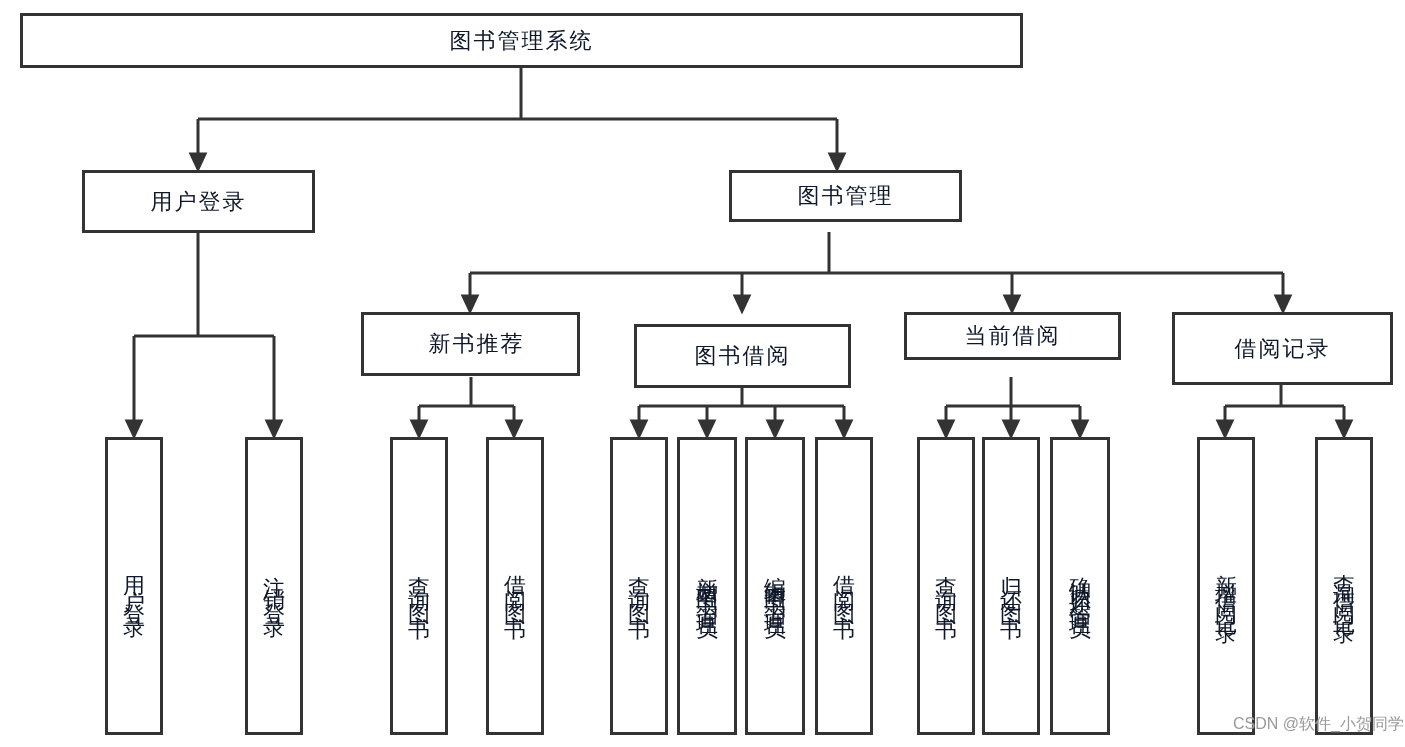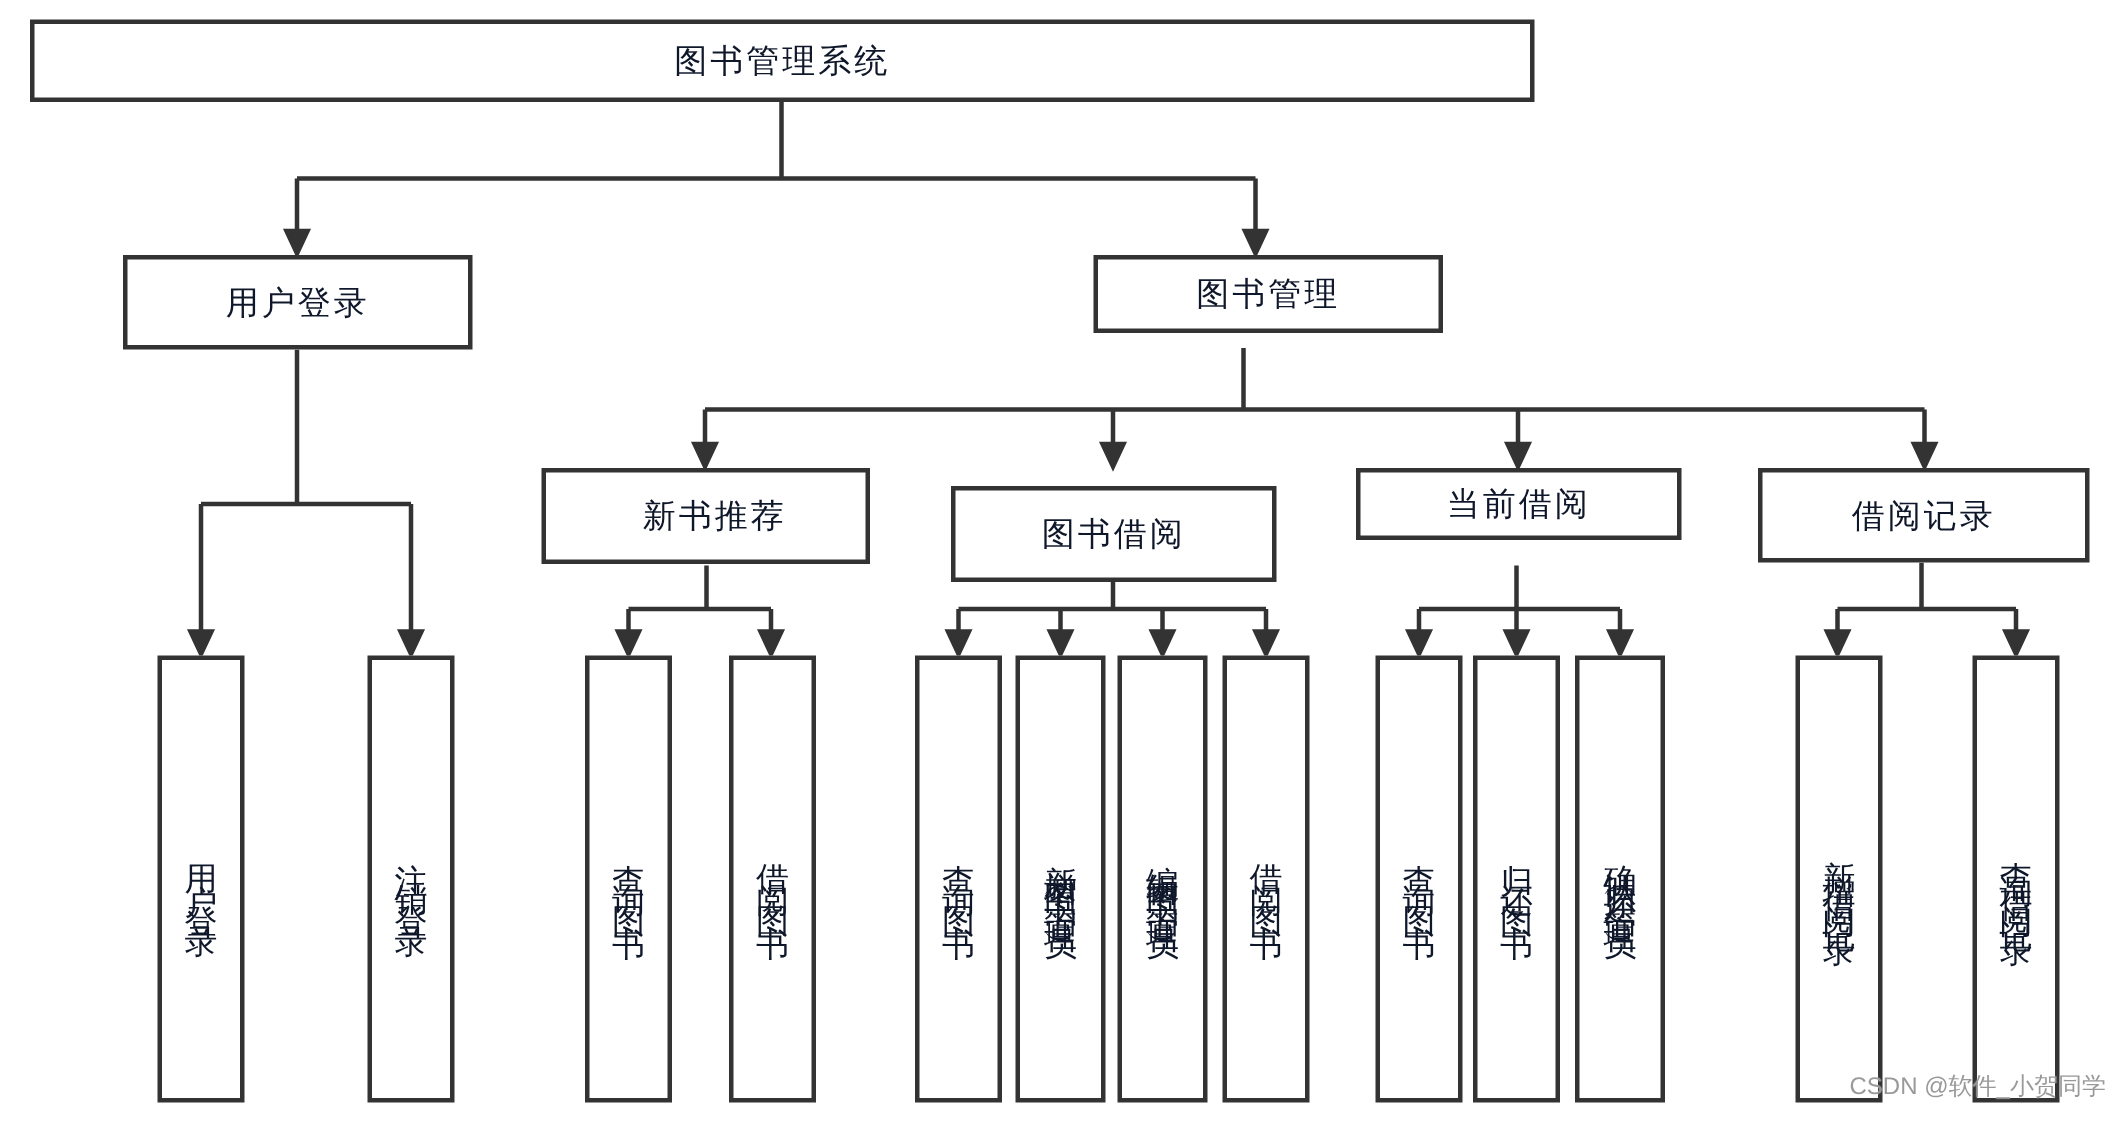--- a/index.html
+++ b/index.html
@@ -98,21 +98,21 @@
   </svg>
 
   <div class="node h-node" style="left:20px; top:13px; width:1003px; height:55px;">图书管理系统</div>
 
   <div class="node h-node" style="left:82px; top:170px; width:233px; height:63px;">用户登录</div>
   <div class="node h-node" style="left:712px; top:170px; width:233px; height:52px;margin-left:17px;">图书管理</div>
 
   <div class="node h-node" style="left:361px; top:312px; width:219px; height:64px;padding-left:12px;">新书推荐</div>
   <div class="node h-node" style="left:634px; top:312px; width:217px; height:64px;margin-top:12px;">图书借阅</div>
   <div class="node h-node" style="left:904px; top:312px; width:217px; height:48px;">当前借阅</div>
-  <div class="node h-node" style="left:1172px; top:312px; width:221px; height:63px;">借阅记录</div>
+  <div class="node h-node" style="left:1172px; top:312px; width:221px; height:73px;">借阅记录</div>
 
   <div class="node v-node v-short" style="left:105px; top:437px; width:58px; height:298px;">用户登录</div>
   <div class="node v-node v-short" style="left:245px; top:437px; width:58px; height:298px;">注销登录</div>
 
   <div class="node v-node v-short" style="left:390px; top:437px; width:58px; height:298px;">查询图书</div>
   <div class="node v-node v-short" style="left:486px; top:437px; width:58px; height:298px;">借阅图书</div>
 
   <div class="node v-node v-short" style="left:610px; top:437px; width:58px; height:298px;">查询图书</div>
   <div class="node v-node v-long" style="left:677px; top:437px; width:60px; height:298px;">新增图书（管理员）</div>
   <div class="node v-node v-long" style="left:745px; top:437px; width:60px; height:298px;">编辑图书（管理员）</div>

